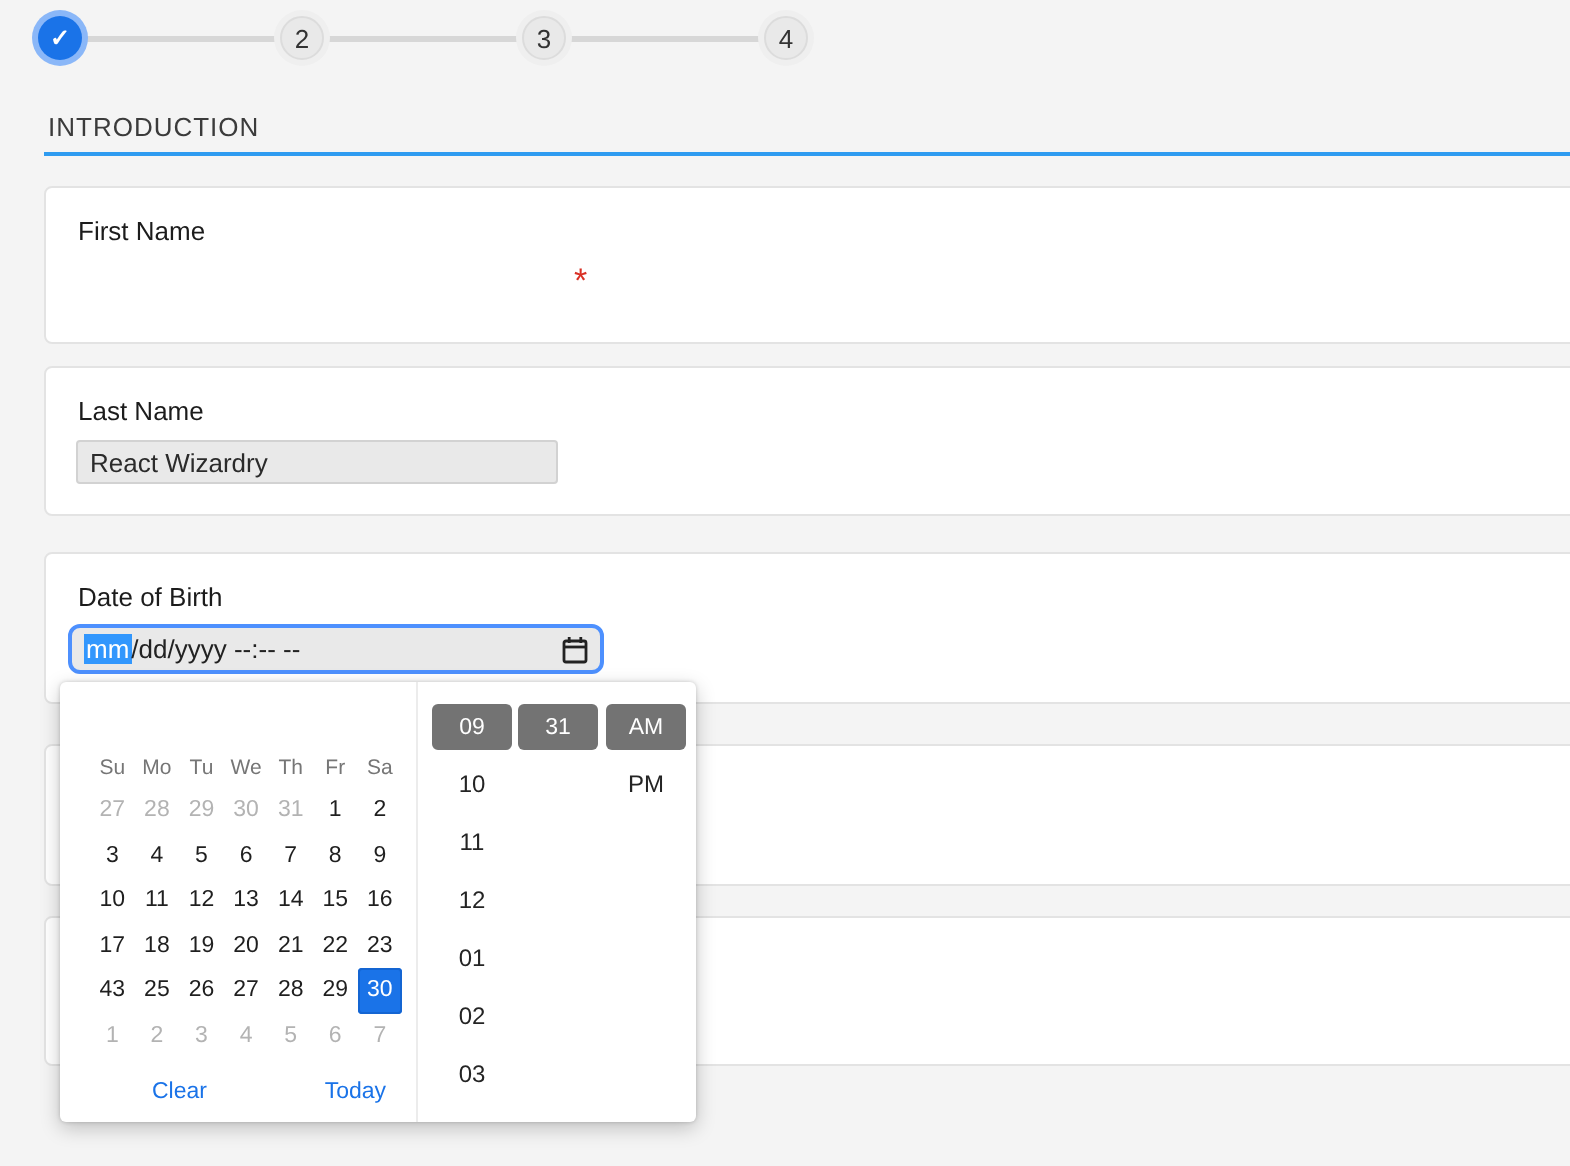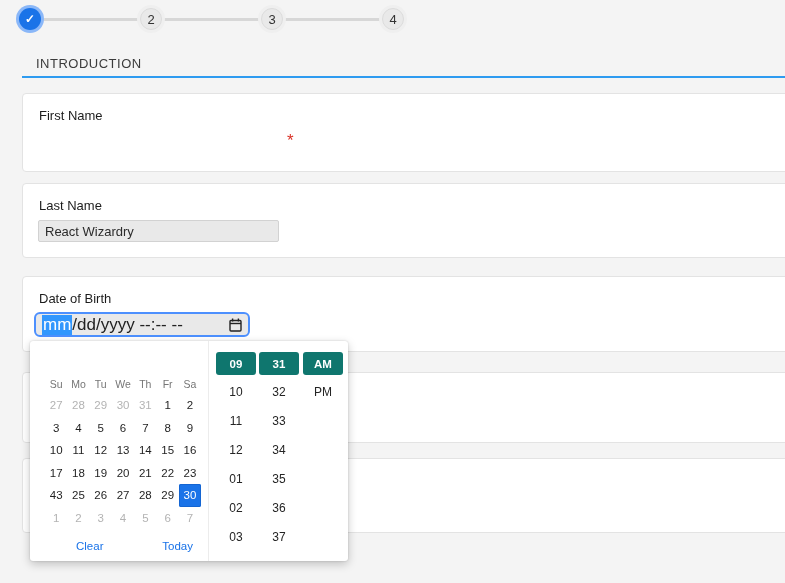--- a/index.html
+++ b/index.html
@@ -17,42 +17,42 @@
   .stepper { position:absolute; left:19px; top:8px; width:400px; height:26px; }
   .step-track { position:absolute; left:12px; top:10px; width:364px; height:3px; background:#d7d7d7; }
   .step { position:absolute; top:0; width:22px; height:22px; border-radius:50%;
           display:flex; align-items:center; justify-content:center; font-size:13px; color:#333; }
   .step.pending { background:#e9e9e9; border:1px solid #dcdcdc; box-shadow:0 0 0 3px #efefef; }
   .step.done { background:#1a73e8; box-shadow:0 0 0 3px #8ab7f8; color:#fff; }
   .step.done .check { font-size:12px; font-weight:bold; line-height:1; }
   .s1 { left:0; } .s2 { left:121px; } .s3 { left:242px; } .s4 { left:363px; }
 
   
-  .section-title { position:absolute; left:36px; top:56px; font-size:13px; color:#3b3b3b; letter-spacing:.5px; }
+  .section-title { position:absolute; left:24px; top:56px; font-size:13px; color:#3b3b3b; letter-spacing:.5px; }
   .title-rule { position:absolute; left:22px; right:0; top:76px; height:2px; background:#2e9bf0; }
 
   
   .panel { position:absolute; left:22px; right:-6px; background:#fff;
            border:1px solid #e3e3e3; border-radius:4px; }
   .p1 { top:93px;  height:79px; }
   .p2 { top:183px; height:75px; }
   .p3 { top:276px; height:76px; }
   .p4 { top:372px; height:71px; }
   .p5 { top:458px; height:75px; }
 
   .field-label { position:absolute; left:16px; top:14px; font-size:13px; color:#1c1c1c; }
   .text-input { position:absolute; left:15px; top:36px; width:241px; height:22px;
                 background:#e9e9e9; border:1px solid #d2d2d2; border-radius:2px;
                 font-family:"Liberation Sans", sans-serif; font-size:13px; color:#2b2b2b; padding:0 6px; }
   .required-mark { position:absolute; left:264px; top:38px; color:#d93025; font-size:17px; line-height:1; }
 
   
-  .dob-input { position:absolute; left:11px; top:35px; width:216px; height:25px;
+  .dob-input { position:absolute; left:11px; top:35px; width:268px; height:25px;
                background:#e9e9e9; border:2px solid #4d90fe; border-radius:6px;
-               display:flex; align-items:center; padding:0 6px; font-size:17px; color:#222; cursor:text; }
+               display:flex; align-items:center; padding:0 6px; font-size:13px; color:#222; cursor:text; }
   .mm-chip { background:#3297fd; color:#fff; padding:0 1px; }
   .dob-rest { white-space:pre; }
   .cal-icon { margin-left:auto; display:flex; align-items:center; }
 
   
   .picker { position:absolute; left:30px; top:341px; width:318px; height:220px;
             background:#fff; border-radius:3px; display:flex; z-index:5;
             box-shadow:0 3px 10px rgba(0,0,0,.22), 0 0 2px rgba(0,0,0,.18); }
   .cal-pane { width:178px; position:relative; }
   .time-pane { flex:1; border-left:1px solid #ececec; position:relative; }
@@ -71,22 +71,22 @@
   .day { display:flex; align-items:center; justify-content:center; font-size:11.5px; color:#1f1f1f; cursor:pointer; }
   .day.muted { color:#b3b3b3; }
   .day.selected { background:#1a73e8; color:#fff; border-radius:2px; box-shadow:inset 0 0 0 1px #1465d2; }
 
   .cal-footer { position:absolute; left:22px; right:15px; bottom:9px;
                 display:flex; justify-content:space-between; font-size:11.5px;margin-left:24px; }
   .cal-footer span { color:#1a73e8; cursor:pointer; }
 
   .tcol { position:absolute; top:0; width:40px; }
   .tc0 { left:7px; } .tc1 { left:50px; } .tc2 { left:94px; }
-  .tbtn { margin-top:11px; height:23px; width:40px; border-radius:3px; background:#0f766e;
-          color:#fff; font-weight:bold; font-size:11.5px;
+  .tbtn { margin-top:11px; height:23px; width:40px; border-radius:3px; background:#737373;
+          color:#fff; font-weight:normal; font-size:11.5px;
           display:flex; align-items:center; justify-content:center; cursor:pointer; }
   .tlist { margin-top:2px; }
   .titem { height:29px; display:flex; align-items:center; justify-content:center;
            font-size:12px; color:#242424; cursor:pointer; }
 </style>
 </head>
 <body>
 
 <div class="page">
 
@@ -205,28 +205,20 @@
             <div class="titem">10</div>
             <div class="titem">11</div>
             <div class="titem">12</div>
             <div class="titem">01</div>
             <div class="titem">02</div>
             <div class="titem">03</div>
           </div>
         </div>
         <div class="tcol tc1">
           <div class="tbtn">31</div>
-          <div class="tlist">
-            <div class="titem">32</div>
-            <div class="titem">33</div>
-            <div class="titem">34</div>
-            <div class="titem">35</div>
-            <div class="titem">36</div>
-            <div class="titem">37</div>
-          </div>
         </div>
         <div class="tcol tc2">
           <div class="tbtn">AM</div>
           <div class="tlist">
             <div class="titem">PM</div>
           </div>
         </div>
       </div>
   </div>
 

